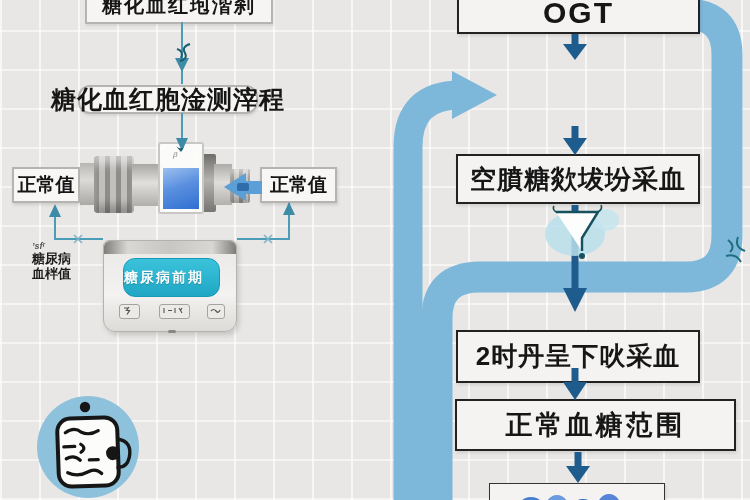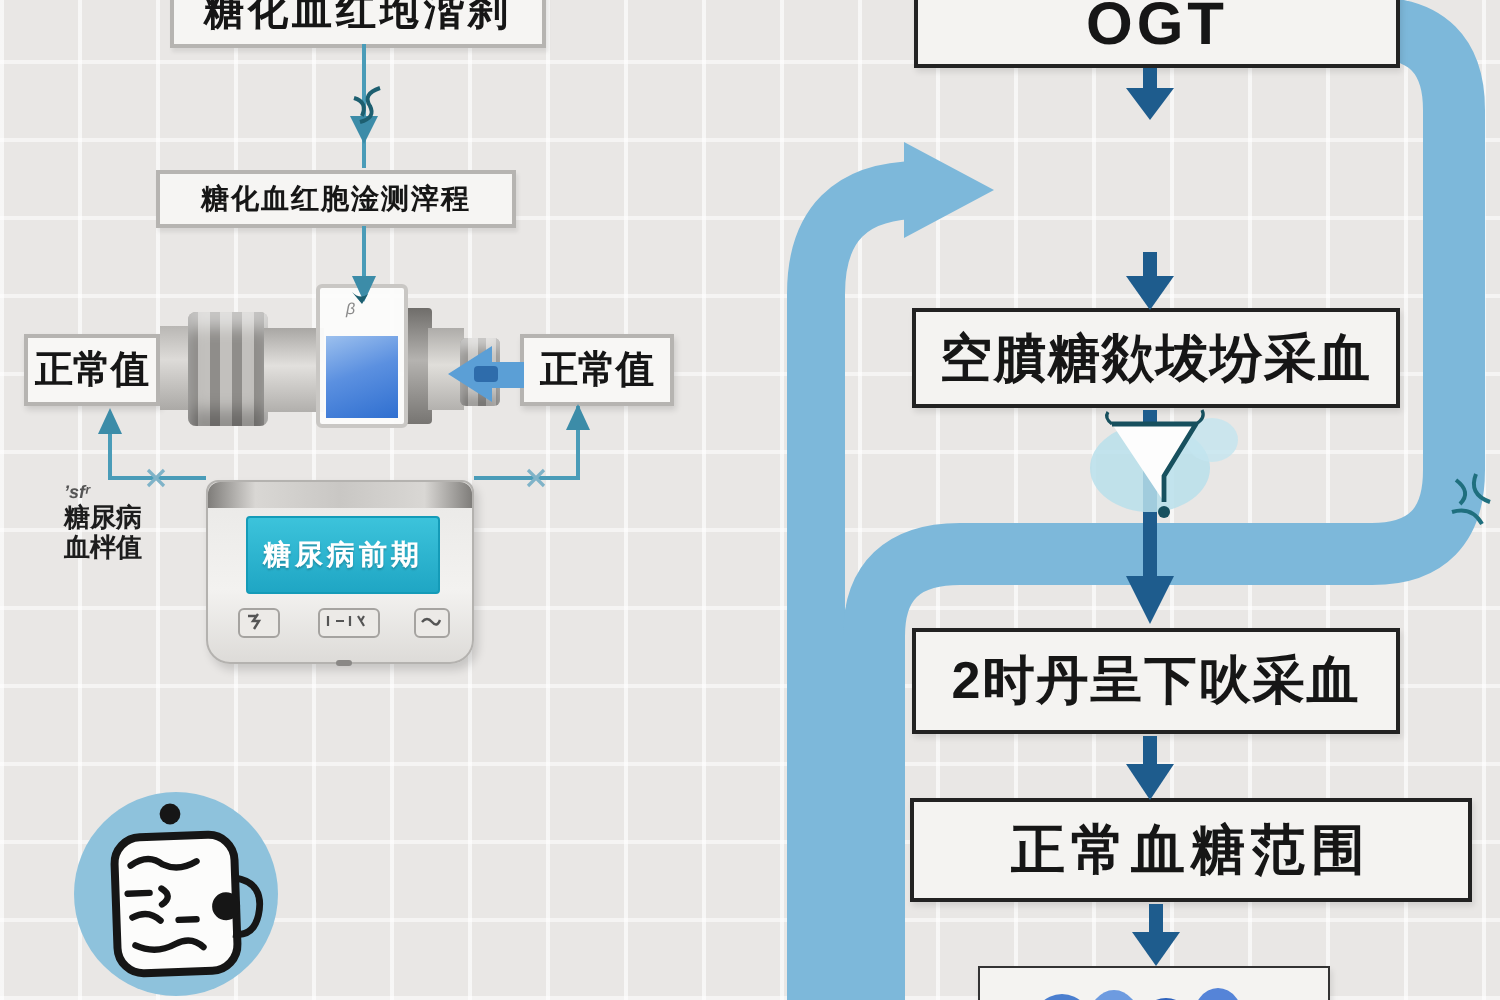--- a/index.html
+++ b/index.html
@@ -34,25 +34,25 @@
     display:flex;align-items:center;justify-content:center;
     font-weight:700;font-size:19px;box-sizing:border-box;z-index:2;
     box-shadow:1px 2px 3px rgba(0,0,0,.12);
     text-align:right;
   }
   #box-ogt{left:457px;top:-36px;width:243px;height:70px;font-size:30px;letter-spacing:2px;align-items:flex-end;padding-bottom:2px;}
   #box-stage{left:490px;top:62px;width:175px;height:63px;font-size:26px;letter-spacing:2px;border-width:2px;}
   #box-stage .blobs{position:absolute;left:0;top:0;}
   #box-stage .lbl{position:relative;z-index:2;}
   #box-fasting{left:456px;top:154px;width:244px;height:50px;font-size:26px;letter-spacing:1px;}
-  #box-twohour{left:456px;top:314px;width:244px;height:53px;font-size:26px;letter-spacing:1px;}
+  #box-twohour{left:456px;top:330px;width:244px;height:53px;font-size:26px;letter-spacing:1px;}
   #box-range{left:455px;top:399px;width:281px;height:52px;font-size:27px;letter-spacing:3px;}
   #box-result{left:489px;top:483px;width:176px;height:46px;}
   #h1-box{left:85px;top:-10px;width:188px;height:34px;font-size:20px;letter-spacing:2px;align-items:flex-end;padding-bottom:3px;}
-  #h2-box{left:78px;top:85px;width:180px;height:29px;font-size:14px;letter-spacing:1px;}
+  #h2-box{left:78px;top:85px;width:180px;height:29px;font-size:25px;letter-spacing:1px;border-radius:12px;}
   #nv-left{left:12px;top:167px;width:68px;height:36px;}
   #nv-right{left:260px;top:167px;width:77px;height:36px;}
 
   
   .devpart{position:absolute;z-index:2;box-sizing:border-box;}
   #dev-endL{left:80px;top:163px;width:17px;height:42px;background:linear-gradient(180deg,#b9b7b4,#dddbd8 40%,#aba9a6);}
   #dev-capL{left:94px;top:156px;width:40px;height:57px;border-radius:4px;
     background:repeating-linear-gradient(90deg,#8f8d8a 0 5px,#c2c0bd 5px 11px);
     box-shadow:inset 0 8px 8px rgba(255,255,255,.5), inset 0 -8px 8px rgba(0,0,0,.25);}
   #dev-midL{left:132px;top:164px;width:30px;height:42px;background:linear-gradient(180deg,#a9a7a4,#e2e0dd 45%,#b1afac);}
@@ -68,22 +68,22 @@
   #beaker .mark{position:absolute;left:13px;top:6px;font-size:8px;color:#8a8a8a;font-style:italic;}
 
   
   #meter{left:103px;top:240px;width:134px;height:92px;z-index:2;
     background:linear-gradient(180deg,#e9e8e6,#f3f2f0 60%,#dddbd8);
     border:1px solid #b4b2af;border-radius:6px 6px 12px 12px;
     box-shadow:2px 3px 5px rgba(0,0,0,.15);}
   #meter .topbar{position:absolute;left:0;top:0;right:0;height:13px;border-radius:6px 6px 0 0;
     background:linear-gradient(90deg,#7f7d7a,#d9d7d4 18%,#c9c7c4 50%,#d9d7d4 82%,#7f7d7a);}
   #meter .screen{position:absolute;left:19px;top:17px;width:95px;height:37px;
-    background:linear-gradient(180deg,#3cc3db,#1fa6c4);border:1px solid #149bb8;border-radius:2px;
-    display:flex;align-items:center;justify-content:center;
+    background:linear-gradient(180deg,#3cc3db,#1fa6c4);border:1px solid #149bb8;border-radius:12px;
+    display:flex;align-items:center;justify-content:flex-start;
     color:#fff;font-weight:700;font-size:14px;letter-spacing:2px;text-shadow:0 1px 1px rgba(0,0,0,.2);}
   .mbtn{position:absolute;top:63px;height:13px;background:#eceae7;border:1px solid #a5a3a0;border-radius:3px;}
   #mbtn1{left:15px;width:19px;} #mbtn2{left:55px;width:29px;} #mbtn3{left:103px;width:16px;}
   #meter .notch{position:absolute;left:64px;bottom:-2px;width:8px;height:3px;background:#8a8886;border-radius:2px;}
 
   
   .note{position:absolute;z-index:2;font-weight:700;font-size:13px;line-height:15px;color:#1d1d1d;}
   .note .mark{font-weight:700;font-style:italic;font-size:9px;color:#555;display:block;line-height:10px;}
   #note-left{left:32px;top:241px;}
   #note-right{left:267px;top:240px;}

